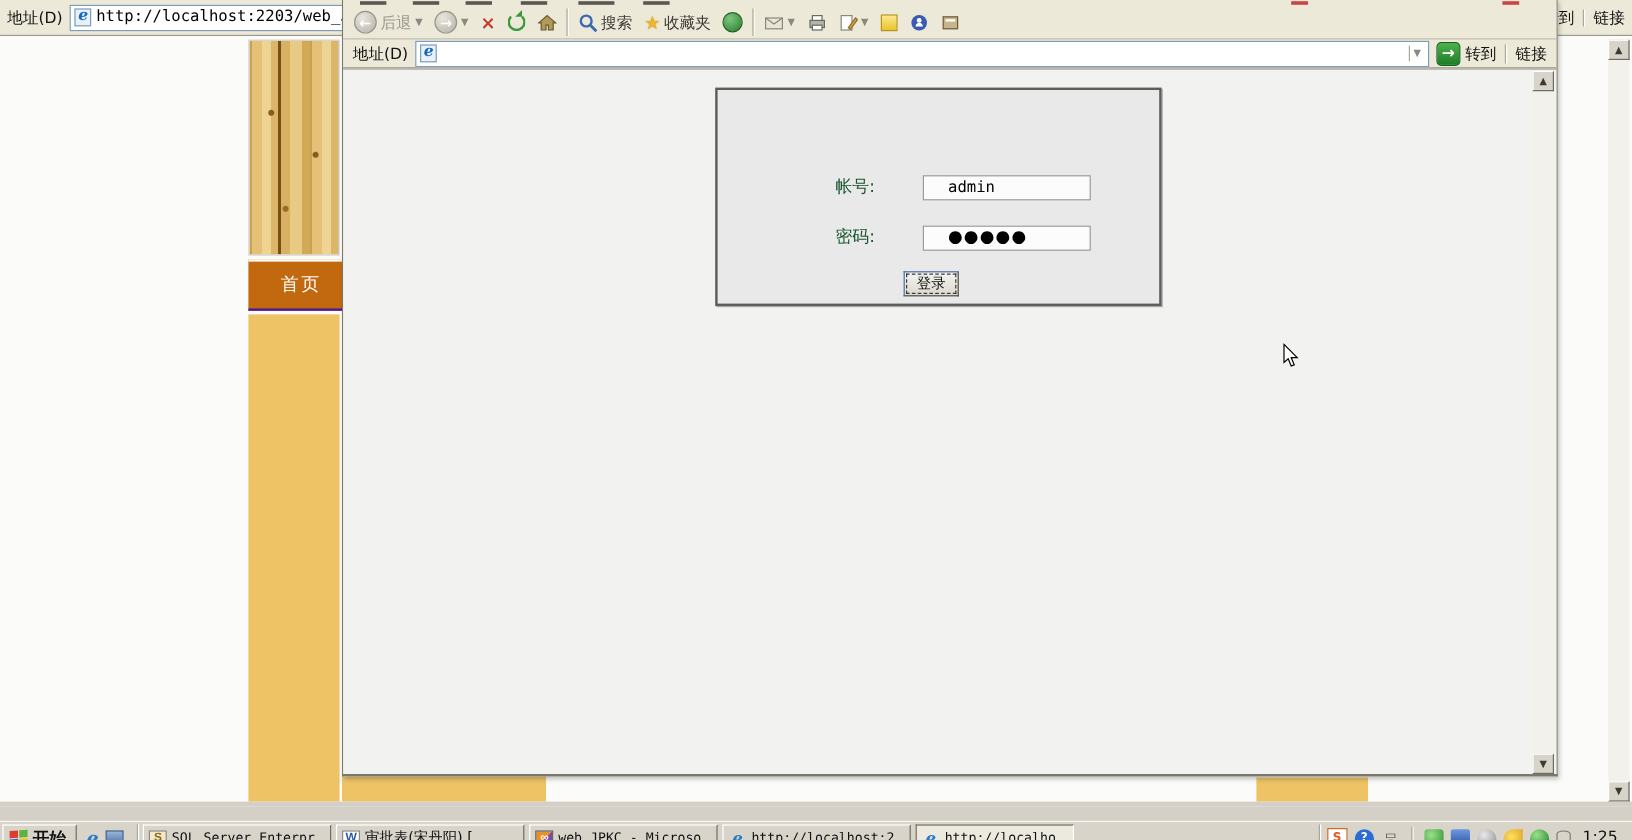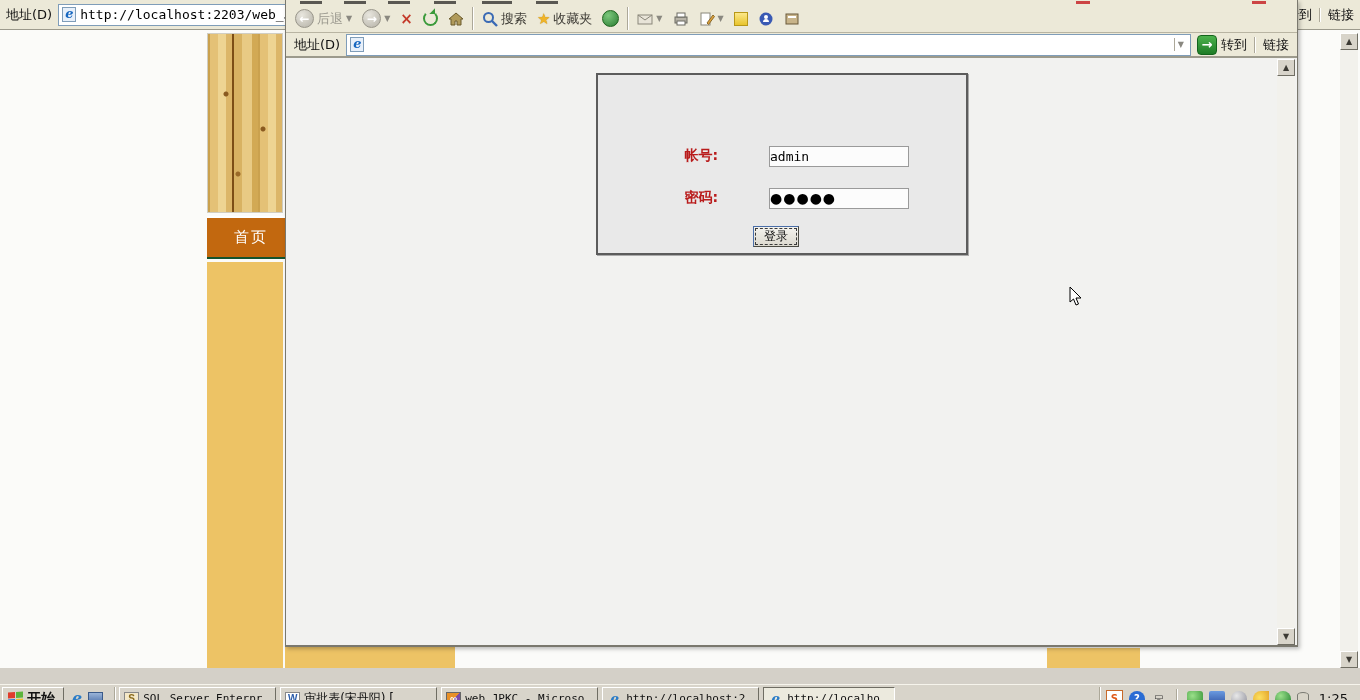--- a/index.html
+++ b/index.html
@@ -36,21 +36,21 @@
           background:
             radial-gradient(circle 3px at 18px 60px, #8a5a20 0 2px, transparent 3px),
             radial-gradient(circle 3px at 55px 95px, #8a5a20 0 2px, transparent 3px),
             radial-gradient(circle 3px at 30px 140px, #9a6a28 0 2px, transparent 3px),
             repeating-linear-gradient(90deg,
               #caa14e 0 2px, #e4c176 2px 10px, #eed492 10px 18px, #dcb668 18px 24px,
               #7c4e16 24px 26px, #d8b262 26px 34px, #e8ca84 34px 44px, #d2a954 44px 50px);
   }
   .home-btn { position:absolute; left:207px; top:186px; width:88px; height:43px; background:#c2680f;
           color:#fff; font-size:15px; display:flex; align-items:center; justify-content:center;
-          border-top:2px solid #fff; border-bottom:2px solid #14532d; letter-spacing:2px; }
+          border-top:2px solid #fff; border-bottom:2px solid #4c1d95; letter-spacing:2px; }
   .tan-col { position:absolute; left:207px; top:232px; width:76px; bottom:0; background:#edc365; }
   .orange-strip-a { position:absolute; left:285px; top:617px; width:170px; height:21px; background:#edc365; }
   .orange-strip-b { position:absolute; left:1047px; top:618px; width:93px; height:20px; background:#edc365; }
   .bg-bottom-strip { position:absolute; left:0; top:638px; right:0; height:4px; background:#d4d0c8; }
 
   .scrollbar { position:absolute; width:18px; background:#f2f1ec; }
   .sb-btn { position:absolute; left:0; width:18px; height:17px; background:#d8d4ca;
             border:1px solid; border-color:#fff #6f6d63 #6f6d63 #fff;
             display:flex; align-items:center; justify-content:center; font-size:8px; color:#3c3a34; }
   .bg-scroll { left:1340px; top:3px; bottom:0; }
@@ -89,23 +89,23 @@
              border-top:1px solid #9c9a8c; }
   .fg-scroll { right:2px; top:1px; bottom:0; }
 
   
   .login-panel { position:absolute; left:310px; top:15px; width:372px; height:182px;
                  border:2px solid #5c5c5c; background:#e9e9e9; box-shadow:1px 1px 0 #aaa; }
   .login-header { height:57px; background:#0886be; display:flex; align-items:center; justify-content:center; }
   .login-title { color:#fff; font-weight:bold; font-size:21px; letter-spacing:10px; text-indent:10px;
                  text-decoration:underline; text-underline-offset:6px; text-decoration-thickness:1px; }
   .form-row { position:absolute; left:0; width:100%; height:22px; display:flex; align-items:center; }
-  .form-row .flabel { position:absolute; right:248px; font-size:14px; color:#b91c1c; white-space:nowrap;font-weight:bold; }
+  .form-row .flabel { position:absolute; right:237px; font-size:14px; color:#14532d; white-space:nowrap; }
   .form-row input { position:absolute; left:171px; width:140px; height:21px; background:#fcfcfc;
-                 border:1px solid #9a9a9a; font-size:13px; padding:0 0;
+                 border:1px solid #9a9a9a; font-size:13px; padding:0 20px;
                  font-family:"DejaVu Sans Mono","Liberation Mono",monospace; }
   .form-row input.pwd { font-size:14px; letter-spacing:1px; font-family:"DejaVu Sans",sans-serif; }
   .login-btn { position:absolute; left:155px; top:151px; width:46px; height:21px;
                background:linear-gradient(#f4f3ee,#dcd9cf); font-size:12px; color:#111;
                border:1px solid; border-color:#4a6ea8 #4a4a42 #4a4a42 #4a6ea8; position:absolute; }
   .login-btn::after { content:""; position:absolute; inset:1px; border:1px dashed #3a3a3a; }
 
   .cursor { position:absolute; left:783px; top:228px; z-index:30; }
 
   

